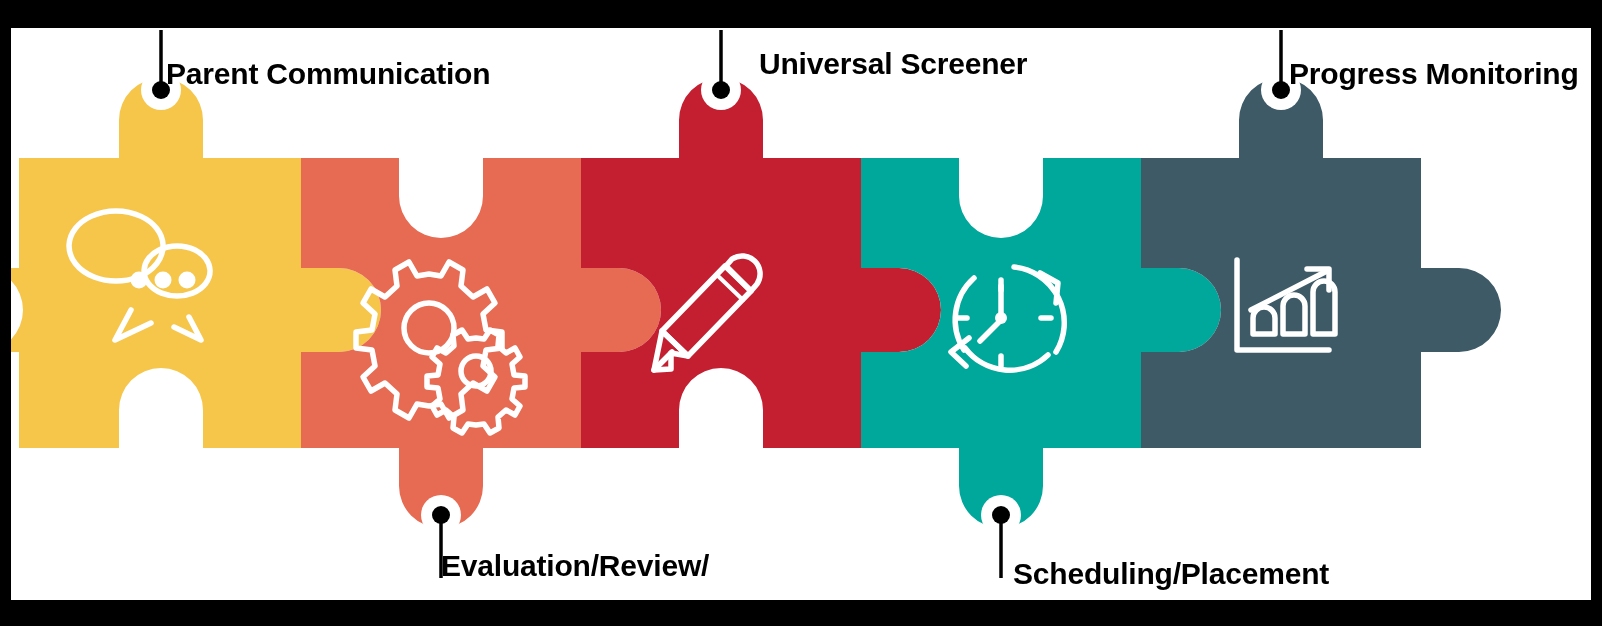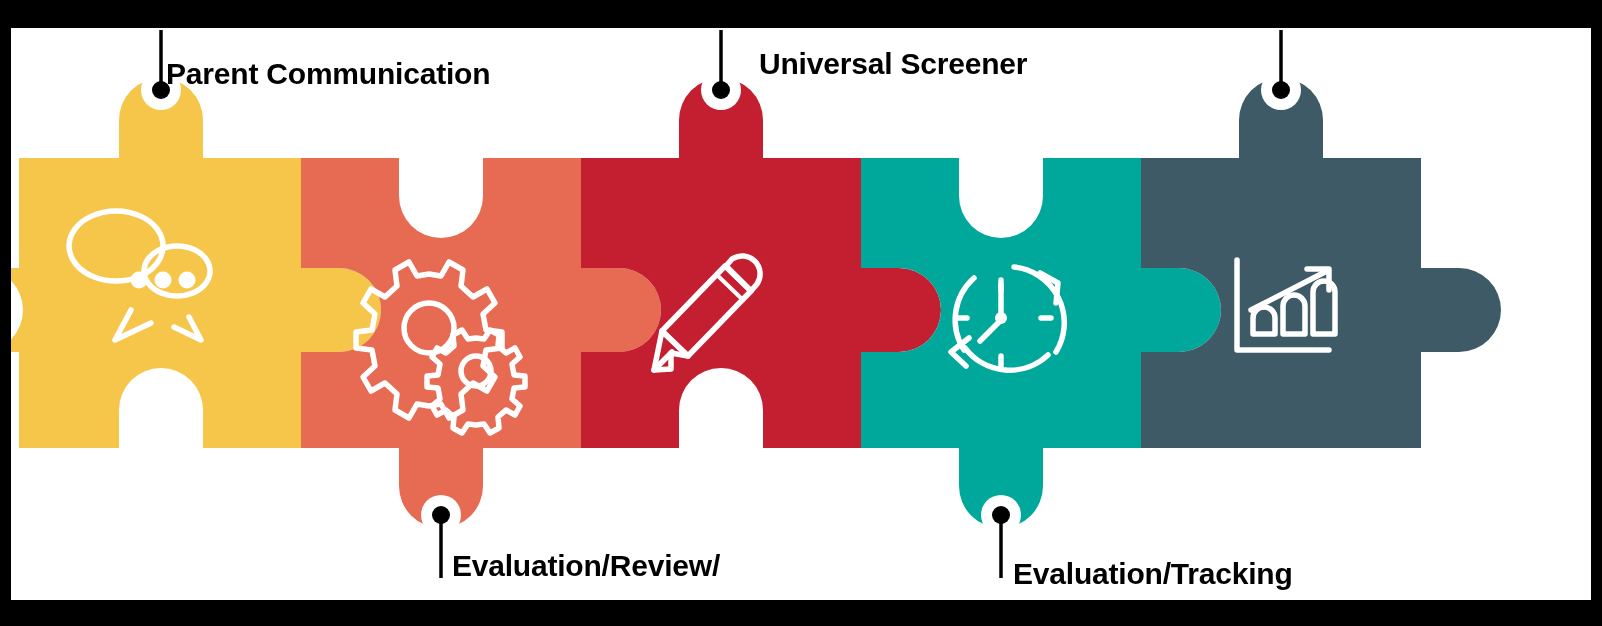--- a/index.html
+++ b/index.html
@@ -33,21 +33,21 @@
   .label {
     position:absolute;
     font-family:"Liberation Sans", sans-serif;
     font-weight:bold;
     font-size:30px;
     line-height:1.08;
     color:#000000;
     letter-spacing:-0.2px;
     white-space:pre;
   }
-  .label.wrap { white-space:normal; width:290px;text-align:center; }
+  .label.wrap { white-space:normal; width:290px; }
   #label-parent-communication { left:155px; top:30px; }
   #label-universal-screener   { left:748px; top:20px; }
   #label-progress-monitoring  { left:1278px; top:30px; }
   #label-evaluation-review    { left:430px; top:522px; }
   #label-scheduling-tracking  { left:1002px; top:530px; }
 </style>
 </head>
 <body>
 
 <div id="stage">
@@ -241,21 +241,22 @@
           <path d="M 1296,241 L 1318,241 L 1318,262"></path>
         </g>
       </g>
 
     </svg>
 
     <div class="label" id="label-parent-communication">Parent Communication</div>
 
     <div class="label" id="label-universal-screener">Universal Screener</div>
 
+    <div class="label" id="label-progress-monitoring">Progress Monitoring</div>
 
     <div class="label wrap" id="label-evaluation-review">
       <span>Evaluation/Review/</span><br>
     </div>
 
-    <div class="label" id="label-scheduling-tracking">Evaluation/Tracking</div>
+    <div class="label" id="label-scheduling-tracking">Scheduling/Placement</div>
 
   </div>
 </div>
 
 </body></html>

